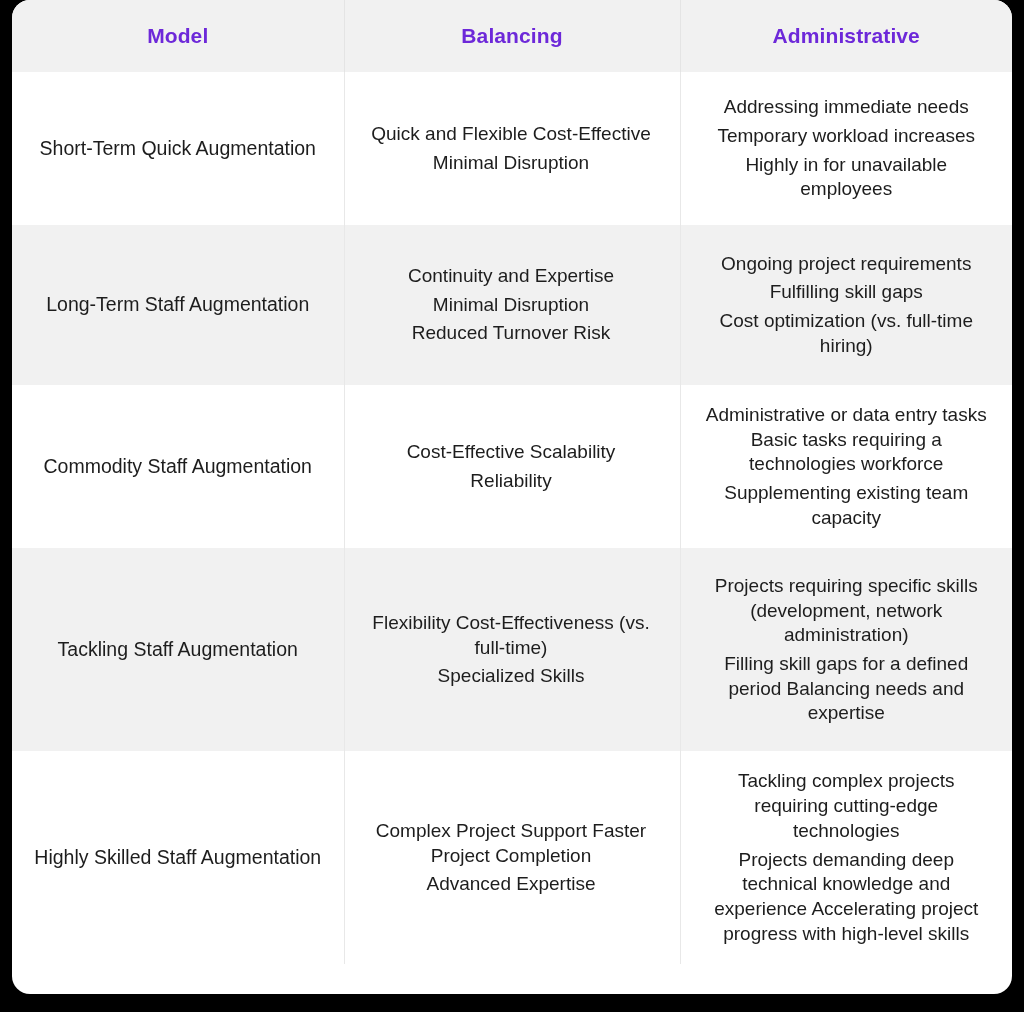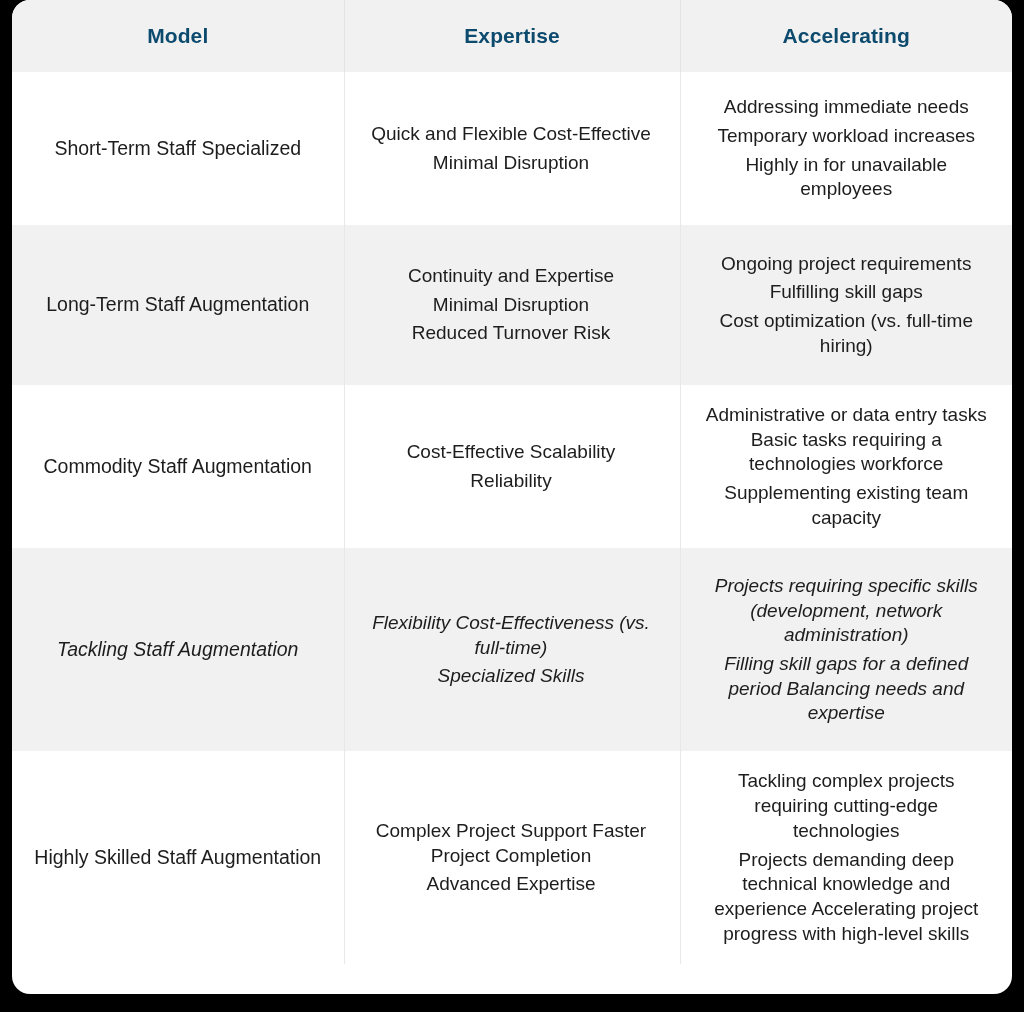--- a/index.html
+++ b/index.html
@@ -49,21 +49,21 @@
   col.col-advantages   { width: 336px; }
   col.col-disadvantages{ width: 332px; }
 
   
   thead tr.header-row { background: #f1f1f1; }
 
   thead th {
     height: 72px;
     vertical-align: middle;
     text-align: center;
-    color: #0c4a6e;
+    color: #6d28d9;
     font-size: 21px;
     font-weight: 700;
     letter-spacing: 0.1px;
     padding: 0 10px;
     border-right: 1px solid #e4e4e4;
   }
   thead th:last-child { border-right: none; }
 
   
   tbody tr.row-light { background: #ffffff; }
@@ -85,49 +85,49 @@
   tbody td.cell-disadvantages { padding-left: 18px; padding-right: 18px; }
 
   
   .blk { display: block; }
   .blk + .blk { margin-top: 4px; }
 
   
   tr.r1 td { height: 153px; }
   tr.r2 td { height: 160px; }
   tr.r3 td { height: 155px; }
-  tr.r4 td { height: 203px; font-style: italic; }
+  tr.r4 td { height: 203px; }
   tr.r5 td { height: 209px; }
 </style>
 </head>
 <body>
 
 <div class="page">
   <div class="card">
 
     <table class="comparison">
       <colgroup>
         <col class="col-model">
         <col class="col-advantages">
         <col class="col-disadvantages">
       </colgroup>
 
       <thead>
         <tr class="header-row">
           <th>Model</th>
-          <th>Expertise</th>
-          <th>Accelerating</th>
+          <th>Balancing</th>
+          <th>Administrative</th>
         </tr>
       </thead>
 
       <tbody>
 
         <tr class="row-light r1">
           <td class="cell-model">
-            <span class="blk">Short-Term Staff Specialized</span>
+            <span class="blk">Short-Term Quick Augmentation</span>
           </td>
           <td class="cell-advantages">
             <span class="blk">Quick and Flexible Cost-Effective</span>
             <span class="blk">Minimal Disruption</span>
           </td>
           <td class="cell-disadvantages">
             <span class="blk">Addressing immediate needs</span>
             <span class="blk">Temporary workload increases</span>
             <span class="blk">Highly in for unavailable employees</span>
           </td>

